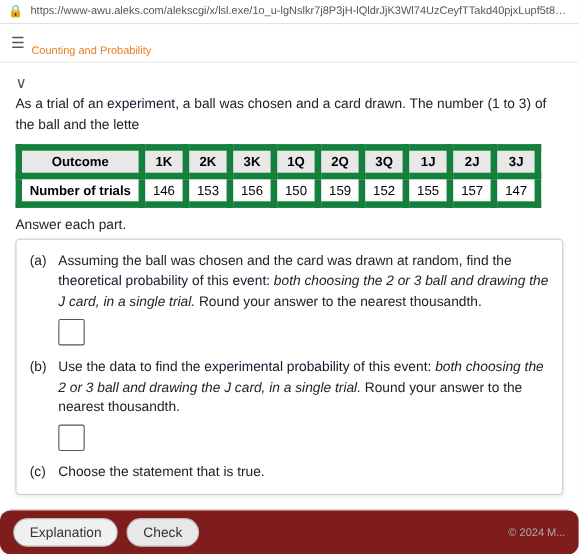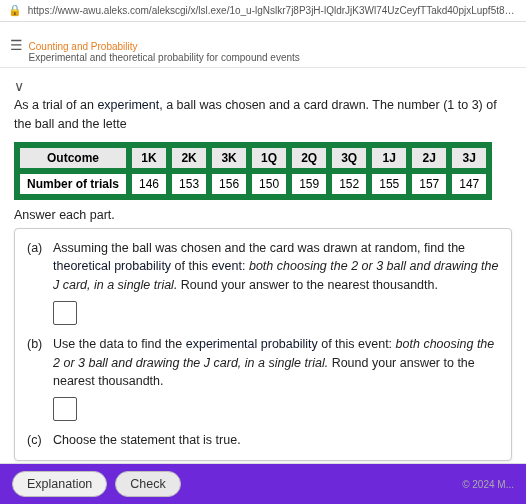--- a/index.html
+++ b/index.html
@@ -126,29 +126,30 @@
       border: 1.5px solid #555;
       border-radius: 2px;
       margin-top: 6px;
       margin-left: 26px;
       display: flex;
       align-items: center;
       justify-content: center;
       background: #fff;
     }
     .bottom-bar {
-      background: #6d28d9;
+      background: #7f1d1d;
       border-top: 1px solid #ddd;
       padding: 7px 12px;
       display: flex;
       align-items: center;
       gap: 8px;
       position: fixed;
       bottom: 0;
       width: 526px;
+      border-radius: 10px;
     }
     .btn-explanation {
       background: #f0f0f0;
       border: 1px solid #bbb;
       border-radius: 14px;
       padding: 5px 14px;
       font-size: 12.5px;
       color: #333;
       cursor: pointer;
     }
@@ -172,21 +173,20 @@
 
 <div class="top-bar">
   <span class="top-bar-lock">🔒</span>
   <span class="top-bar-url">https://www-awu.aleks.com/alekscgi/x/lsl.exe/1o_u-lgNslkr7j8P3jH-lQldrJjK3Wl74UzCeyfTTakd40pjxLupf5t8dYAanxSbD5th3sp...</span>
 </div>
 
 <div class="breadcrumb-bar">
   <span class="hamburger">☰</span>
   <div class="breadcrumb-text">
     <div class="line1">Counting and Probability</div>
-    <div class="line2">Experimental and theoretical probability for compound events</div>
   </div>
 </div>
 
 <div class="content-area">
 
   <div style="margin-bottom:2px;">
     <span style="font-size:14px; color:#555; cursor:pointer;">∨</span>
   </div>
 
   <p class="problem-text">

